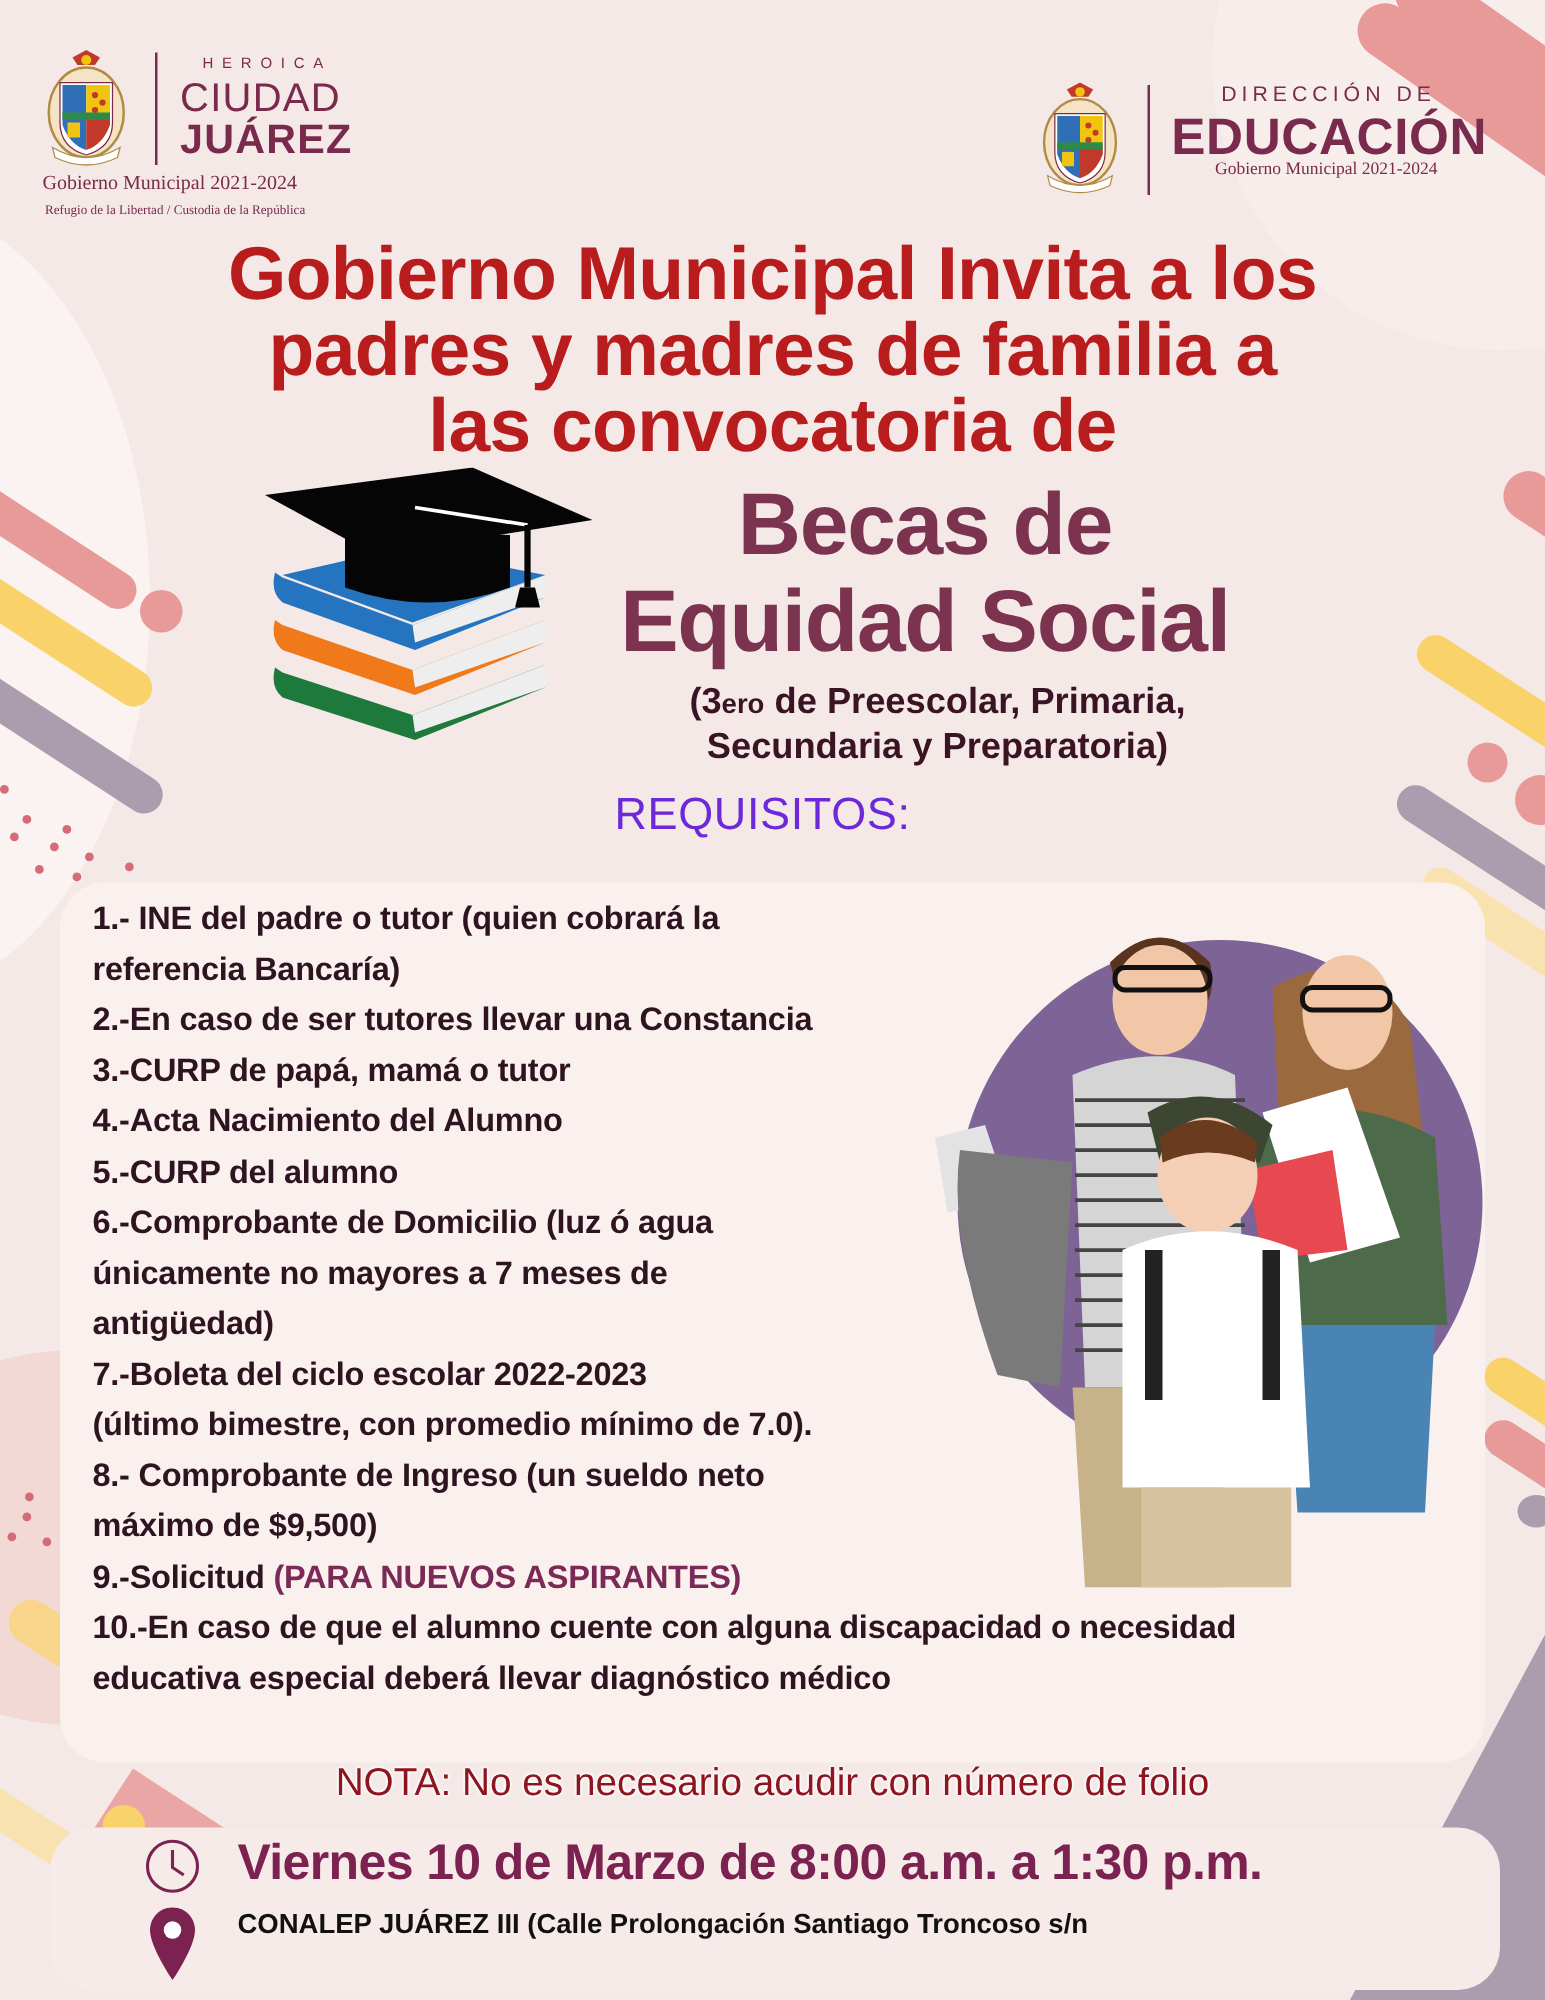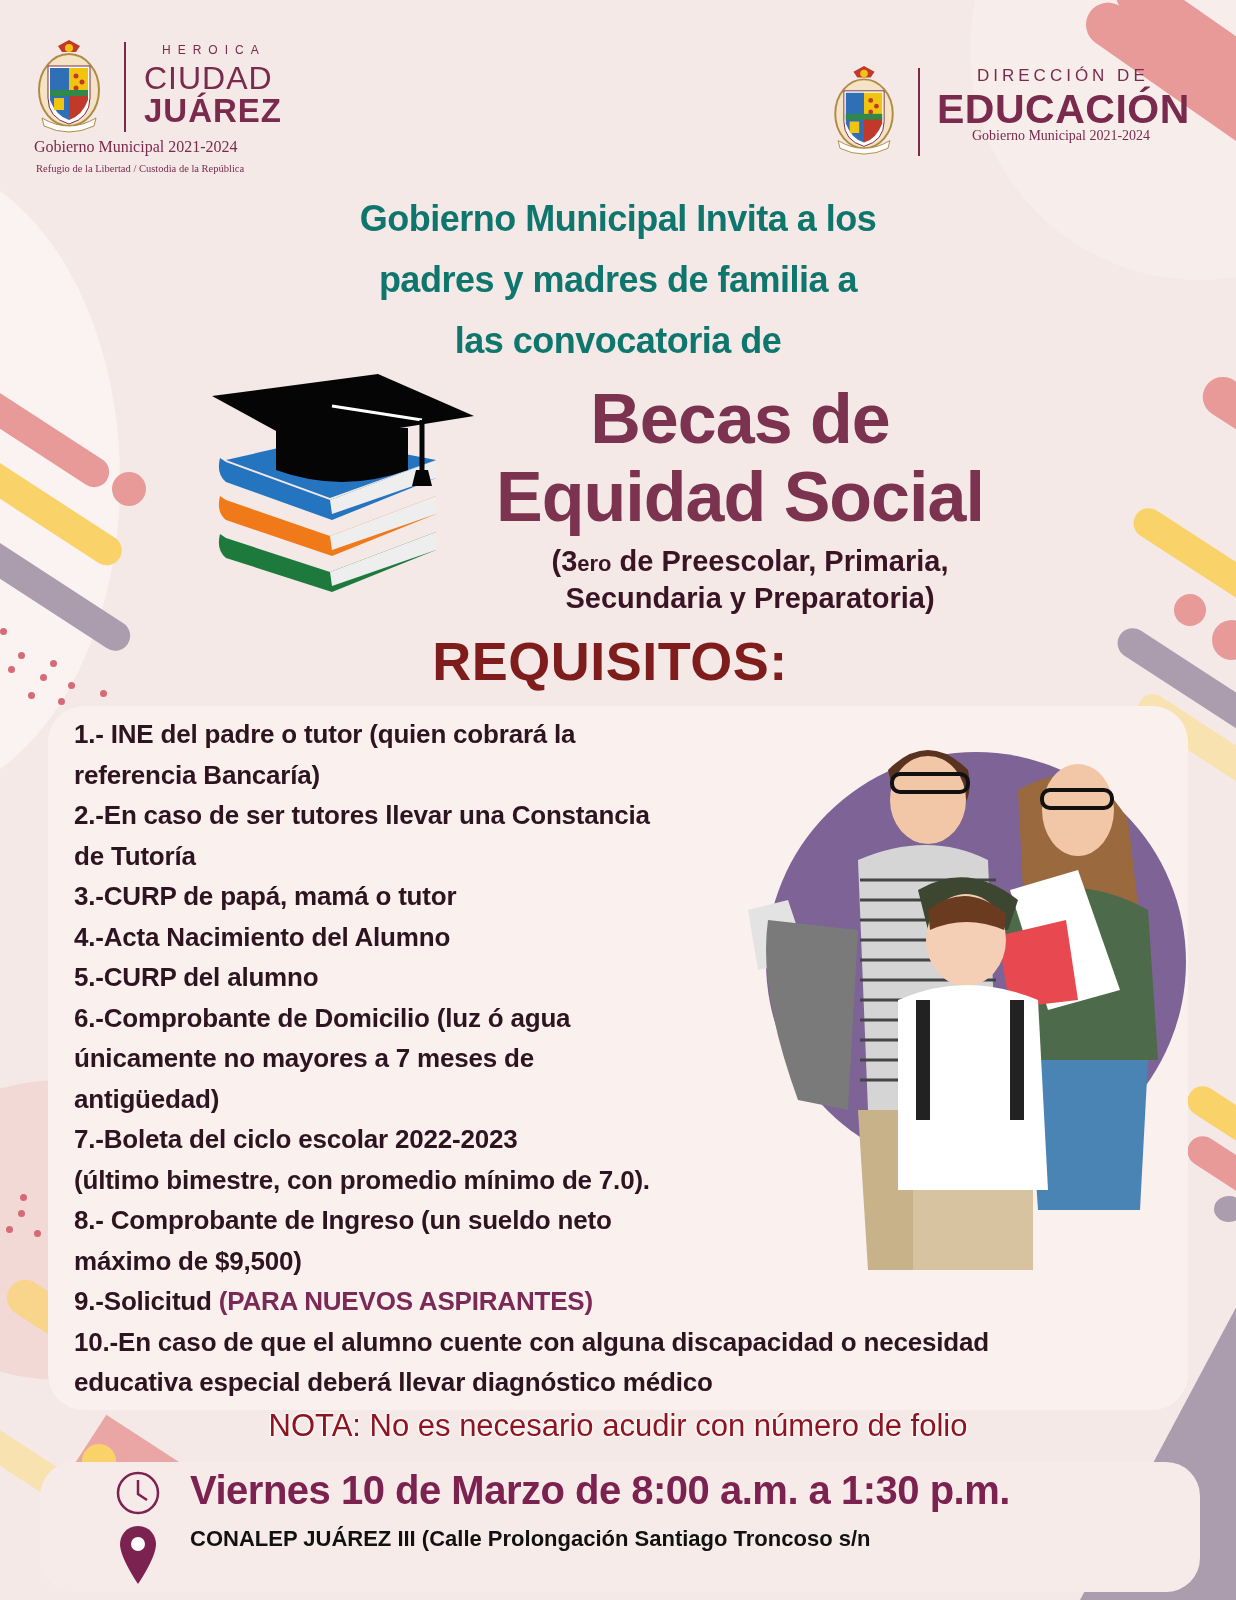--- a/index.html
+++ b/index.html
@@ -32,40 +32,40 @@
   .logo-right { position: absolute; left: 832px; top: 64px; width: 380px; height: 100px; text-align: center; }
   .logo-right .crest { left: 0; top: 0; width: 64px; height: 92px; }
   .logo-right .vline { position: absolute; left: 86px; top: 4px; width: 2px; height: 88px; background: #7a2a4c; }
   .logo-right .direccion { position: absolute; left: 145px; top: 2px; font-size: 17px; letter-spacing: 4px; color: #7a2a4c; white-space: nowrap; }
   .logo-right .educacion { position: absolute; left: 105px; top: 22px; font-size: 41px; font-weight: bold; color: #7a2a4c; letter-spacing: 0.5px; white-space: nowrap; }
   .logo-right .gob { position: absolute; left: 140px; top: 64px; font-family: "Liberation Serif", serif; font-size: 14px; color: #7a2a4c; white-space: nowrap; }
 
   
   .headline {
     position: absolute; left: 150px; top: 188px; width: 936px;
-    text-align: center; font-weight: bold; font-size: 36px; line-height: 61px;
-    color: #0f766e; letter-spacing: -0.5px;
+    text-align: center; font-weight: bold; font-size: 60px; line-height: 61px;
+    color: #b91c1c; letter-spacing: -0.5px;
   }
 
   
   .hero-icon { position: absolute; left: 212px; top: 374px; width: 264px; height: 222px; }
   .hero-title {
     position: absolute; left: 450px; top: 380px; width: 580px;
     text-align: center; font-weight: bold; font-size: 70px; line-height: 78px;
     color: #7b3350; letter-spacing: -1px;
   }
   .hero-sub {
     position: absolute; left: 470px; top: 544px; width: 560px;
     text-align: center; font-weight: bold; font-size: 29px; line-height: 34px; color: #3a1424;
   }
   .hero-sub .small { font-size: 22px; }
 
   .requisitos-title {
     position: absolute; left: 330px; top: 630px; width: 560px; text-align: center;
-    font-weight: bold; font-size: 54px; color: #7f1d1d; letter-spacing: 0.5px;
+    font-weight: normal; font-size: 36px; color: #6d28d9; letter-spacing: 0.5px;
   }
 
   
   .req-card {
     position: absolute; left: 48px; top: 706px; width: 1140px; height: 704px;
     background: #faf1ef; border-radius: 36px;
   }
   .req-list { position: absolute; left: 74px; top: 714px; width: 1110px; }
   .req-line { font-weight: bold; font-size: 26px; line-height: 40.5px; color: #2e1420; white-space: nowrap; letter-spacing: -0.2px; }
   .req-line .accent { color: #7b2a57; text-align: center; }
@@ -270,21 +270,20 @@
       <path d="M165 460 L285 460 L285 540 L165 540 Z" fill="#d7c3a0"></path>
       <rect x="168" y="270" width="14" height="120" fill="#222"></rect>
       <rect x="262" y="270" width="14" height="120" fill="#222"></rect>
     </svg>
   </div>
 
   <div class="req-list">
     <div class="req-line">1.- INE del padre o tutor (quien cobrará la</div>
     <div class="req-line">referencia Bancaría)</div>
     <div class="req-line">2.-En caso de ser tutores llevar una Constancia</div>
-    <div class="req-line">de Tutoría</div>
     <div class="req-line">3.-CURP de papá, mamá o tutor</div>
     <div class="req-line">4.-Acta Nacimiento del Alumno</div>
     <div class="req-line">5.-CURP del alumno</div>
     <div class="req-line">6.-Comprobante de Domicilio (luz ó agua</div>
     <div class="req-line">únicamente no mayores a 7 meses de</div>
     <div class="req-line">antigüedad)</div>
     <div class="req-line">7.-Boleta del ciclo escolar 2022-2023</div>
     <div class="req-line">(último bimestre, con promedio mínimo de 7.0).</div>
     <div class="req-line">8.- Comprobante de Ingreso (un sueldo neto</div>
     <div class="req-line">máximo de $9,500)</div>

